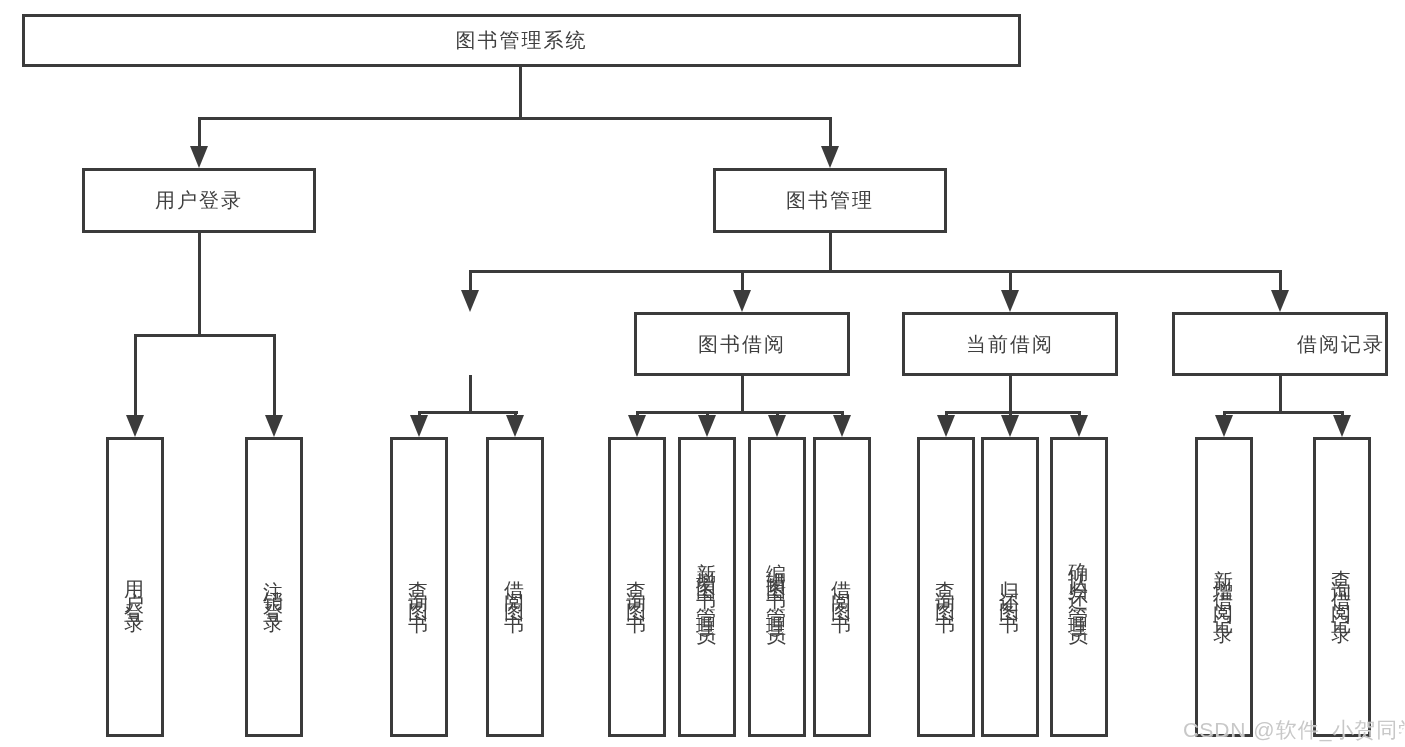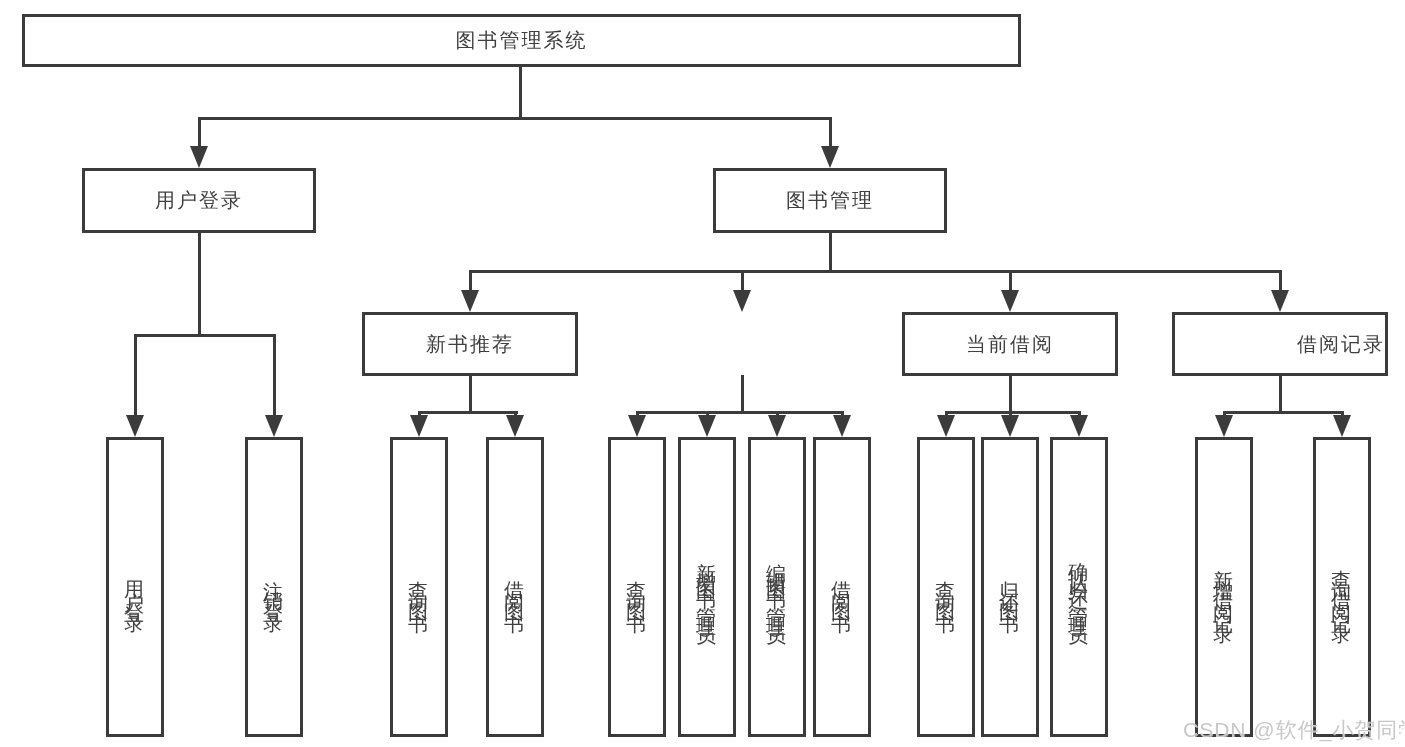--- a/index.html
+++ b/index.html
@@ -99,22 +99,22 @@
   <div class="hl" style="left:469px;top:270px;width:812px;"></div>
   <div class="vl" style="left:469px;top:270px;height:23px;"></div>
   <div class="arrow" style="left:461px;top:290px;"></div>
   <div class="vl" style="left:741px;top:270px;height:23px;"></div>
   <div class="arrow" style="left:733px;top:290px;"></div>
   <div class="vl" style="left:1009px;top:270px;height:23px;"></div>
   <div class="arrow" style="left:1001px;top:290px;"></div>
   <div class="vl" style="left:1279px;top:270px;height:23px;"></div>
   <div class="arrow" style="left:1271px;top:290px;"></div>
 
-  <div class="box hbox" style="left:362px;top:312px;width:216px;height:64px;">
-    <span>新书推荐</span>
+  <div class="box hbox" style="left:634px;top:312px;width:216px;height:64px;">
+    <span>图书借阅</span>
   </div>
   <div class="box hbox" style="left:902px;top:312px;width:216px;height:64px;">
     <span>当前借阅</span>
   </div>
   <div class="box hbox" style="left:1172px;top:312px;width:216px;height:64px;justify-content:flex-end;">
     <span>借阅记录</span>
   </div>
 
   <div class="vl" style="left:469px;top:375px;height:38px;"></div>
   <div class="hl" style="left:418px;top:411px;width:100px;"></div>

